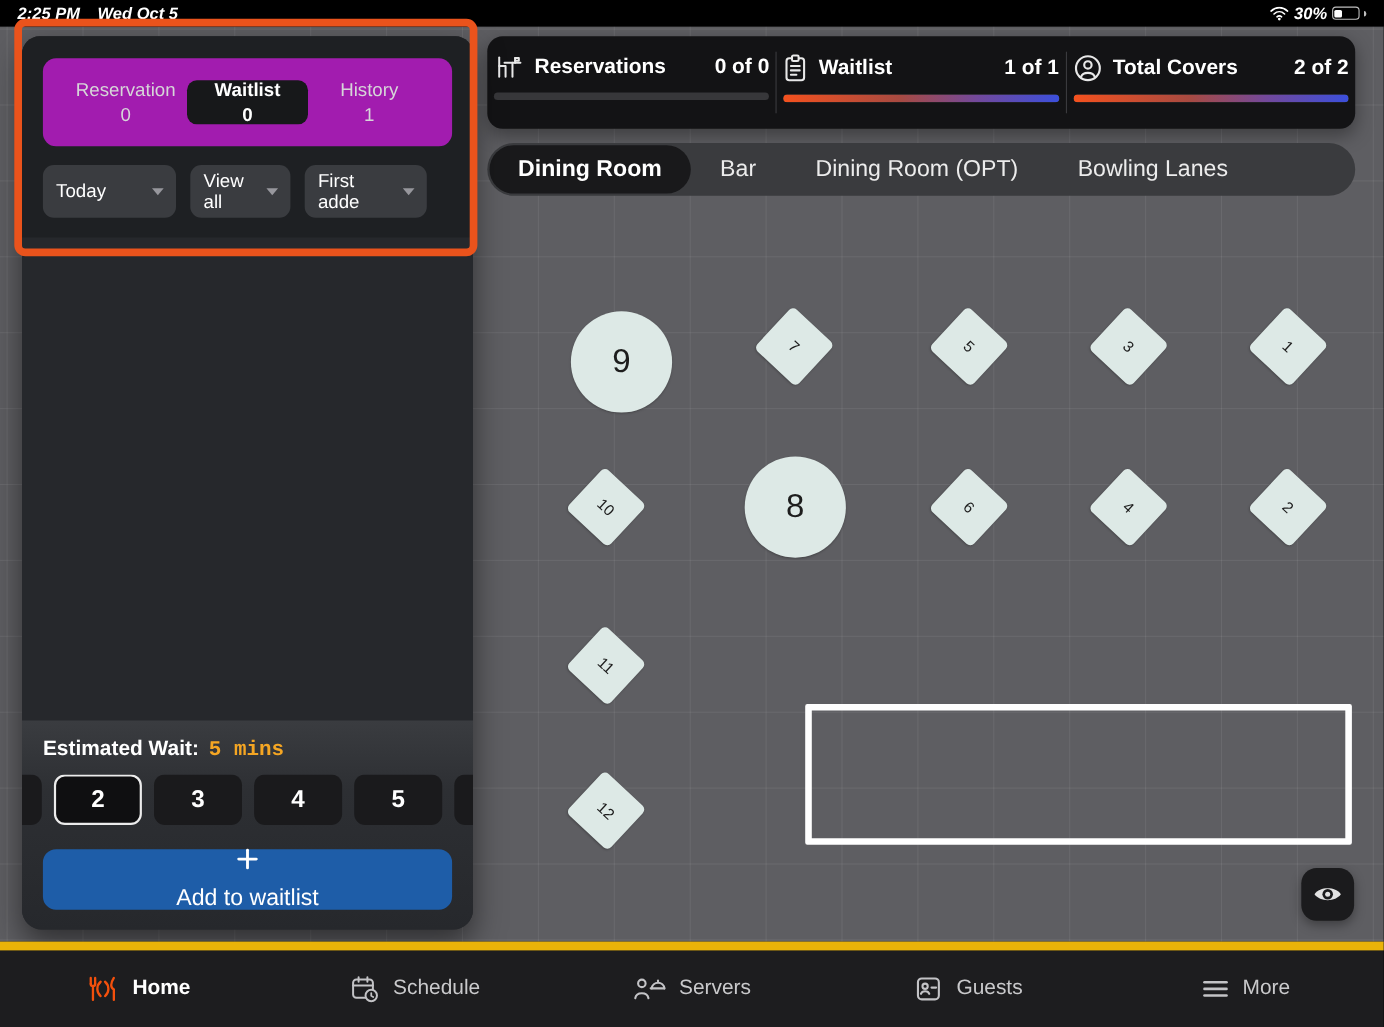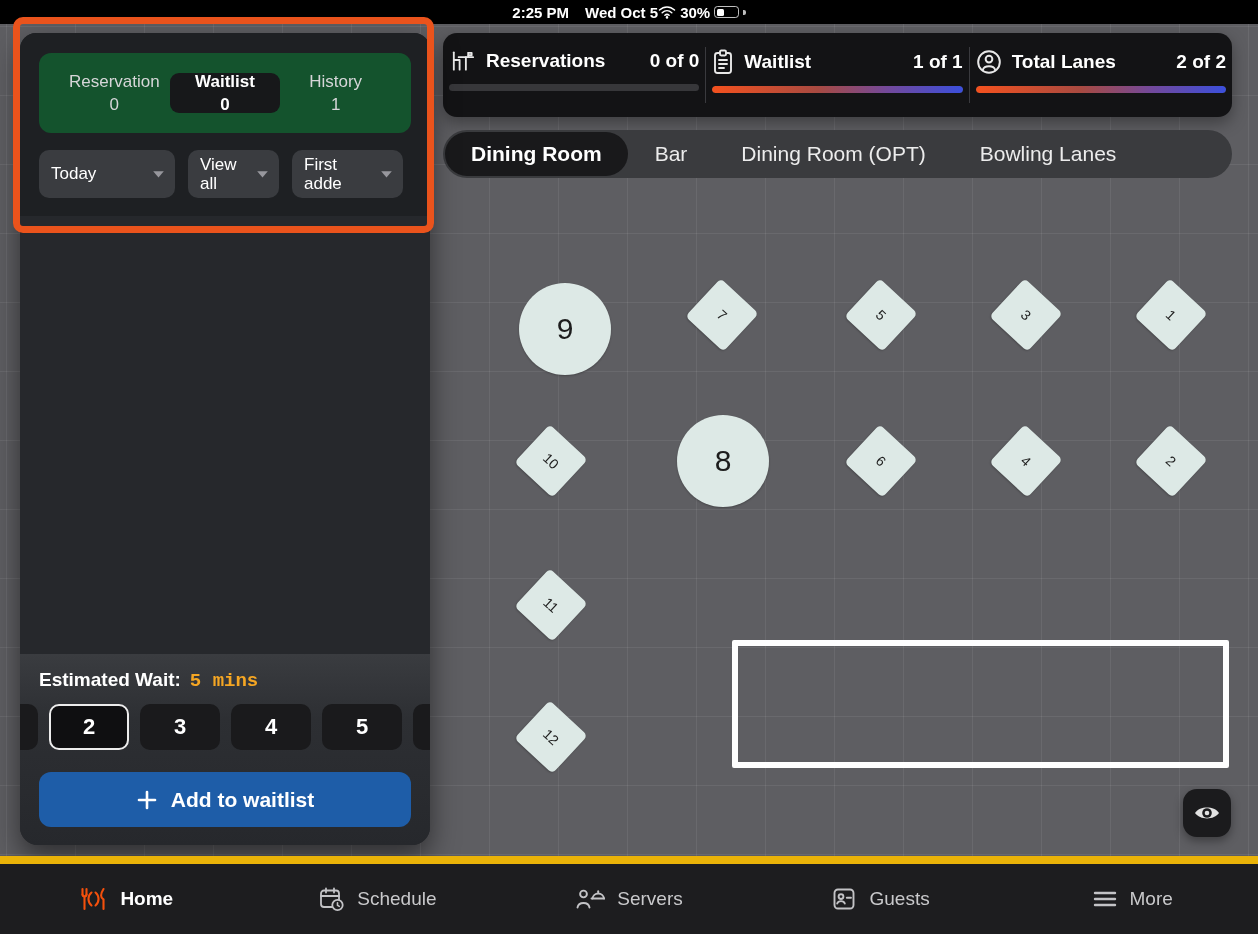--- a/index.html
+++ b/index.html
@@ -2,22 +2,22 @@
 <html><head>
 <meta charset="utf-8">
 <style>
   * { margin:0; padding:0; box-sizing:border-box; font-family:"Liberation Sans","DejaVu Sans",sans-serif; }
   html,body { width:1258px; height:934px; background:#000; overflow:hidden; }
   body { position:relative; }
   .icon svg { display:block; }
 
   
   .status-bar { position:absolute; top:0; left:0; width:1258px; height:24px; background:#000;
-    color:#fff; display:flex; align-items:center; justify-content:center; padding:0 16px;
-    font-size:15px; font-weight:700; z-index:30; }
+    color:#fff; display:flex; align-items:center; justify-content:space-between; padding:0 16px;
+    font-size:15px; font-weight:700; z-index:30;font-style:italic; }
   .sb-left { display:flex; gap:16px; align-items:center; }
   .sb-right { display:flex; gap:4px; align-items:center; }
   .battery { width:25px; height:12px; border:1.5px solid rgba(255,255,255,.75); border-radius:3.5px; position:relative; }
   .battery-fill { position:absolute; left:1.5px; top:1.5px; bottom:1.5px; background:#fff; border-radius:1.5px; }
   .battery-nub { width:2.5px; height:5px; background:rgba(255,255,255,.75); border-radius:0 2px 2px 0; }
 
   
   .floor { position:absolute; left:0; top:24px; width:1258px; height:833px; background-color:#5e5e62;
     background-image:linear-gradient(to right, rgba(255,255,255,.07) 1px, transparent 1px),
                      linear-gradient(to bottom, rgba(255,255,255,.07) 1px, transparent 1px);
@@ -47,45 +47,45 @@
   .rooms-bar { position:absolute; left:443px; top:130px; width:789px; height:48px; background:#3a3b3e;
     border-radius:24px; display:flex; align-items:center; z-index:10; }
   .room-tab { padding:0 27px; color:#ececec; font-size:21px; background:none; border:none; height:48px; }
   .room-tab.active { background:#19191b; height:44px; border-radius:22px; margin-left:2px; padding:0 26px;
     font-weight:700; color:#fff; }
 
   
   .left-panel { position:absolute; left:20px; top:33px; width:410px; height:812px; border-radius:16px 16px 18px 18px;
     background:#26282c; display:flex; flex-direction:column; z-index:10; box-shadow:0 12px 28px rgba(0,0,0,.5); }
   .panel-header { background:#1e2023; border-radius:16px 16px 0 0; padding:20px 19px 18px; }
-  .panel-tabs { height:80px; background:#14532d; border-radius:12px; display:flex; padding:20px; }
+  .panel-tabs { height:80px; background:#a21caf; border-radius:12px; display:flex; padding:20px; }
   .ptab { flex:1; display:flex; flex-direction:column; align-items:center; justify-content:center; gap:2px;
     border:none; background:none; border-radius:9px; color:#d6d6d8; font-size:17px; line-height:1.25; }
   .ptab.active { background:#17181a; color:#fff; font-weight:700; }
   .filter-row { display:flex; gap:13px; margin-top:17px; }
   .filter-btn { background:#3a3c40; border:none; border-radius:10px; height:48px; display:flex; align-items:center;
     justify-content:space-between; padding:0 10px 0 12px; color:#fff; font-size:17px; line-height:1.12; text-align:left; }
-  .filter-btn:nth-child(1) { width:136px; }
+  .filter-btn:nth-child(1) { width:121px; }
   .filter-btn:nth-child(2) { width:91px; }
   .filter-btn:nth-child(3) { width:111px; }
   .filter-btn .icon { color:#97979d; flex:0 0 auto; margin-left:6px; }
   .panel-list { flex:1; }
   .wait-section { background:linear-gradient(180deg,#3a3c40 0%,#2d2f33 34%,#26282c 100%);
     border-radius:0 0 18px 18px; padding:15px 0 18px; }
   .wait-label-row { padding:0 19px; font-size:19px; font-weight:700; color:#fff; }
   .wait-value { color:#f5a623; margin-left:9px;font-family:Liberation Mono, monospace; }
   .sizes-row { display:flex; gap:11px; margin-top:12px; height:46px; overflow:hidden; align-items:stretch; }
   .size-sliver { flex:0 0 80px; background:#1a1a1c; border-radius:10px; }
   .size-sliver.left { margin-left:-62px; }
   .size-btn { flex:0 0 80px; background:#1a1a1c; border:none; border-radius:10px; color:#fff; font-size:22px;
     font-weight:700; display:flex; align-items:center; justify-content:center; }
   .size-btn.selected { background:#0f0f11; border:2px solid #ececec; }
   .add-btn { margin:22px 19px 0; height:55px; width:calc(100% - 38px); background:#1e5da8; border:none;
-    border-radius:12px; color:#fff; font-size:21px; font-weight:700; display:flex; align-items:center;
-    justify-content:center; gap:13px; }
+    border-radius:12px; color:#fff; font-size:21px; font-weight:400; display:flex; align-items:center;
+    justify-content:center; gap:13px;flex-direction:column; }
   .add-btn .icon { color:#fff; }
 
   
   .highlight-rect { position:absolute; left:13px; top:17px; width:421px; height:216px; border:7px solid #ea531c;
     border-radius:10px; z-index:40; pointer-events:none; }
 
   
   .bottom-nav { position:absolute; left:0; top:856px; width:1258px; height:78px; background:#1d1d1f;
     border-top:8px solid #eab308; display:flex; z-index:20; }
   .nav-item { flex:1; display:flex; align-items:center; justify-content:center; gap:12px; color:#c9c9cb;
@@ -214,21 +214,21 @@
       <div class="stat-row">
         <span class="icon">
           <svg width="26" height="26" viewBox="0 0 24 24">
             <g fill="none" stroke="currentColor" stroke-width="1.8" stroke-linecap="round">
               <circle cx="12" cy="12" r="10"></circle>
               <circle cx="12" cy="9.3" r="3.1"></circle>
               <path d="M6.3 19.2 C7.6 14.8 16.4 14.8 17.7 19.2"></path>
             </g>
           </svg>
         </span>
-        <span>Total Lanes</span>
+        <span>Total Covers</span>
         <span class="stat-value">2 of 2</span>
       </div>
       <div class="stat-bar">
         <div class="stat-fill" style="width: 100%;"></div>
       </div>
     </div>
   </div>
 
 <div class="rooms-bar">
     <button class="room-tab active">Dining Room</button>

